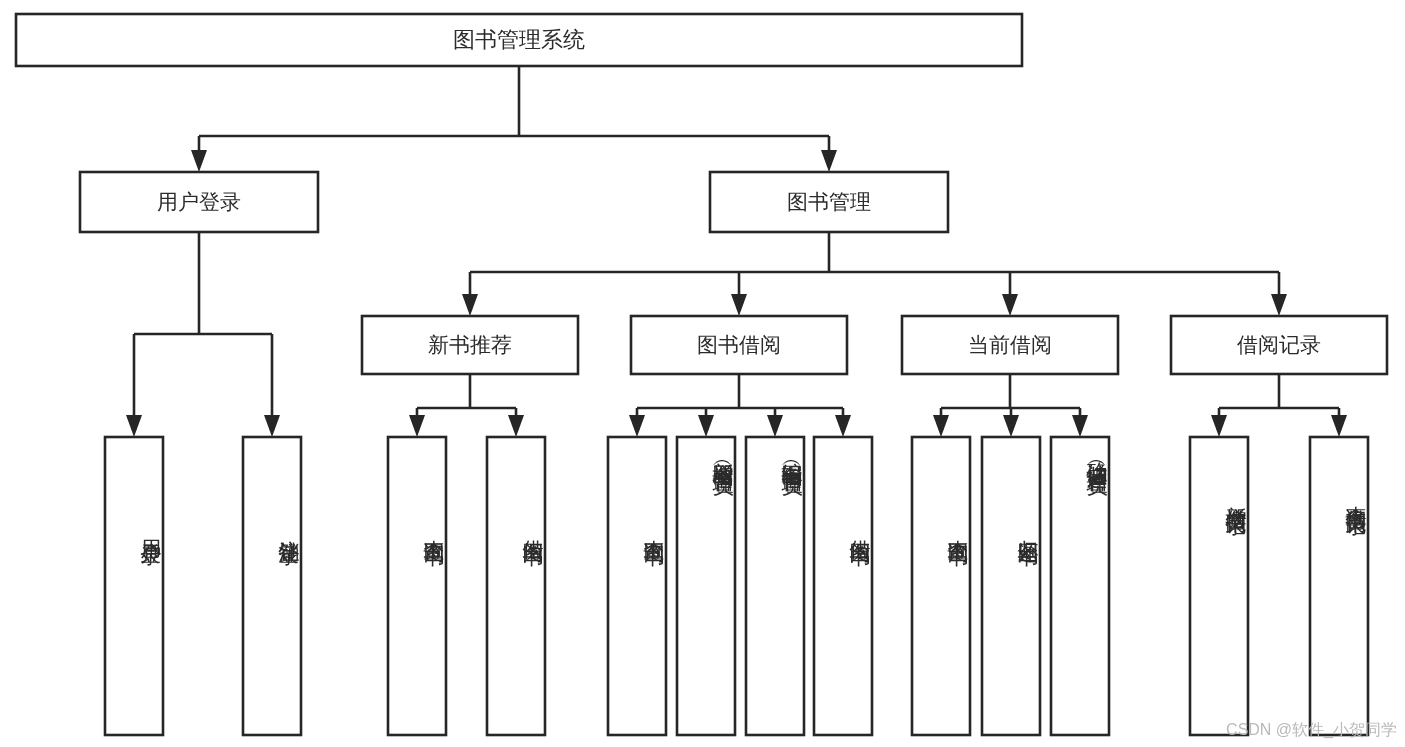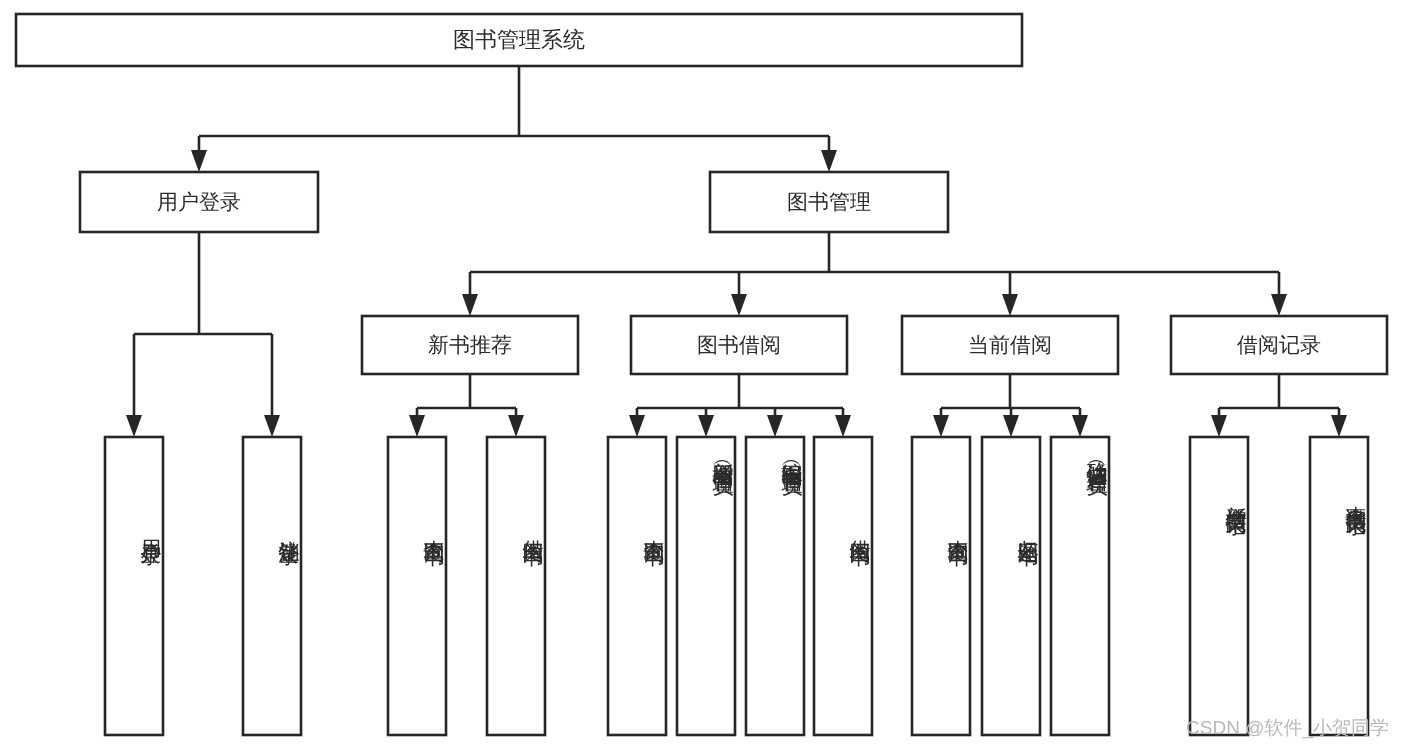--- a/index.html
+++ b/index.html
@@ -65,24 +65,24 @@
     font-size: 21px;
     line-height: 1.18;
     color: #2b2b2b;
     letter-spacing: 2px;
     white-space: nowrap;
     text-align: center;
     pointer-events: none;
   }
   .watermark {
     position: absolute;
-    right: 16px;
+    right: 8px;
     bottom: 6px;
     font-family: "Liberation Sans", sans-serif;
-    font-size: 19px;
+    font-size: 16px;
     color: #b9b9b9;
     white-space: nowrap;
     pointer-events: none;
   }
 </style>
 </head>
 <body>
 
 <div id="diagram-root">
 

